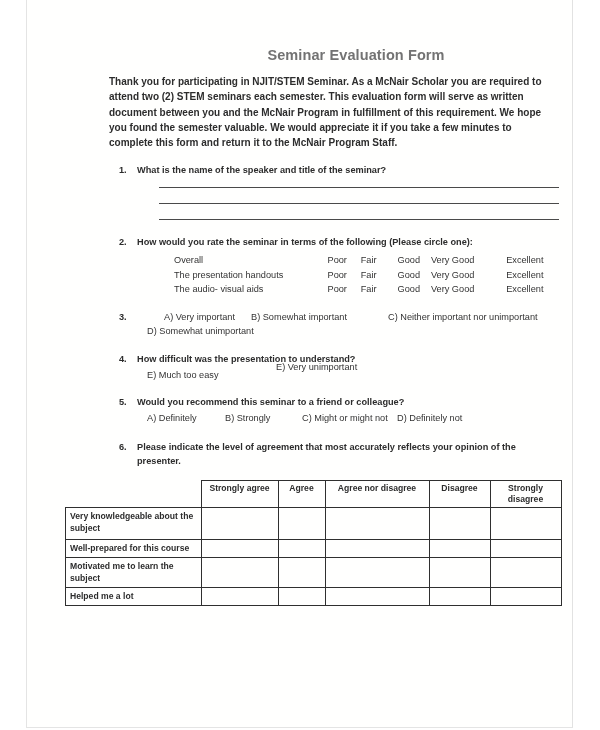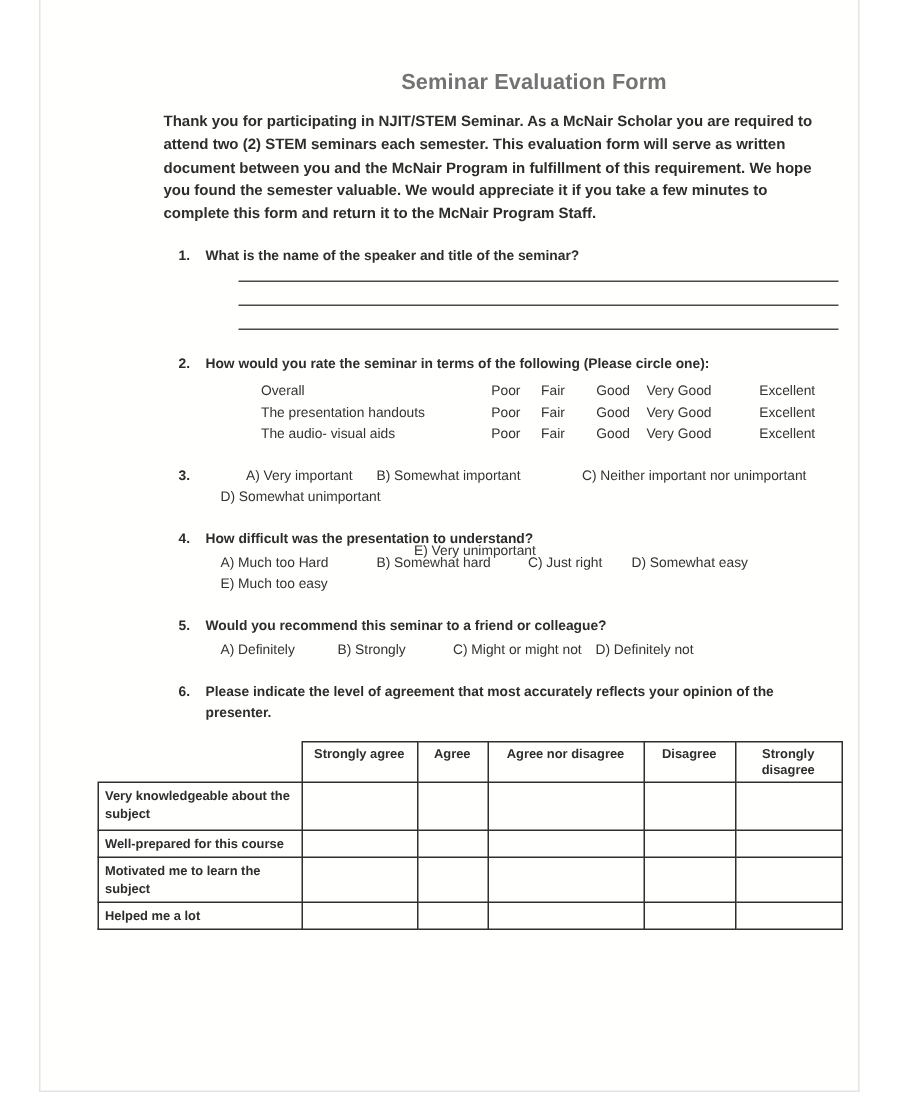--- a/index.html
+++ b/index.html
@@ -273,26 +273,20 @@
             <span class="opt" style="left:129px;margin-top:36px;">E) Very unimportant</span>
           </div>
         </div>
       </div>
 
       <div class="question" style="margin-top:13px;">
         <span class="q-num">4.</span>
         <span class="q-text">How difficult was the presentation to understand?</span>
         <div class="options">
           <div class="opt-row">
-            <span class="opt" style="left:0px;">A) Much too Hard</span>
-            <span class="opt" style="left:104px;">B) Somewhat hard</span>
-            <span class="opt" style="left:205px;">C) Just right</span>
-            <span class="opt" style="left:274px;">D) Somewhat easy</span>
-          </div>
-          <div class="opt-row">
             <span class="opt" style="left:0px;">E) Much too easy</span>
           </div>
         </div>
       </div>
 
       <div class="question" style="margin-top:13px;">
         <span class="q-num">5.</span>
         <span class="q-text">Would you recommend this seminar to a friend or colleague?</span>
         <div class="options">
           <div class="opt-row">

